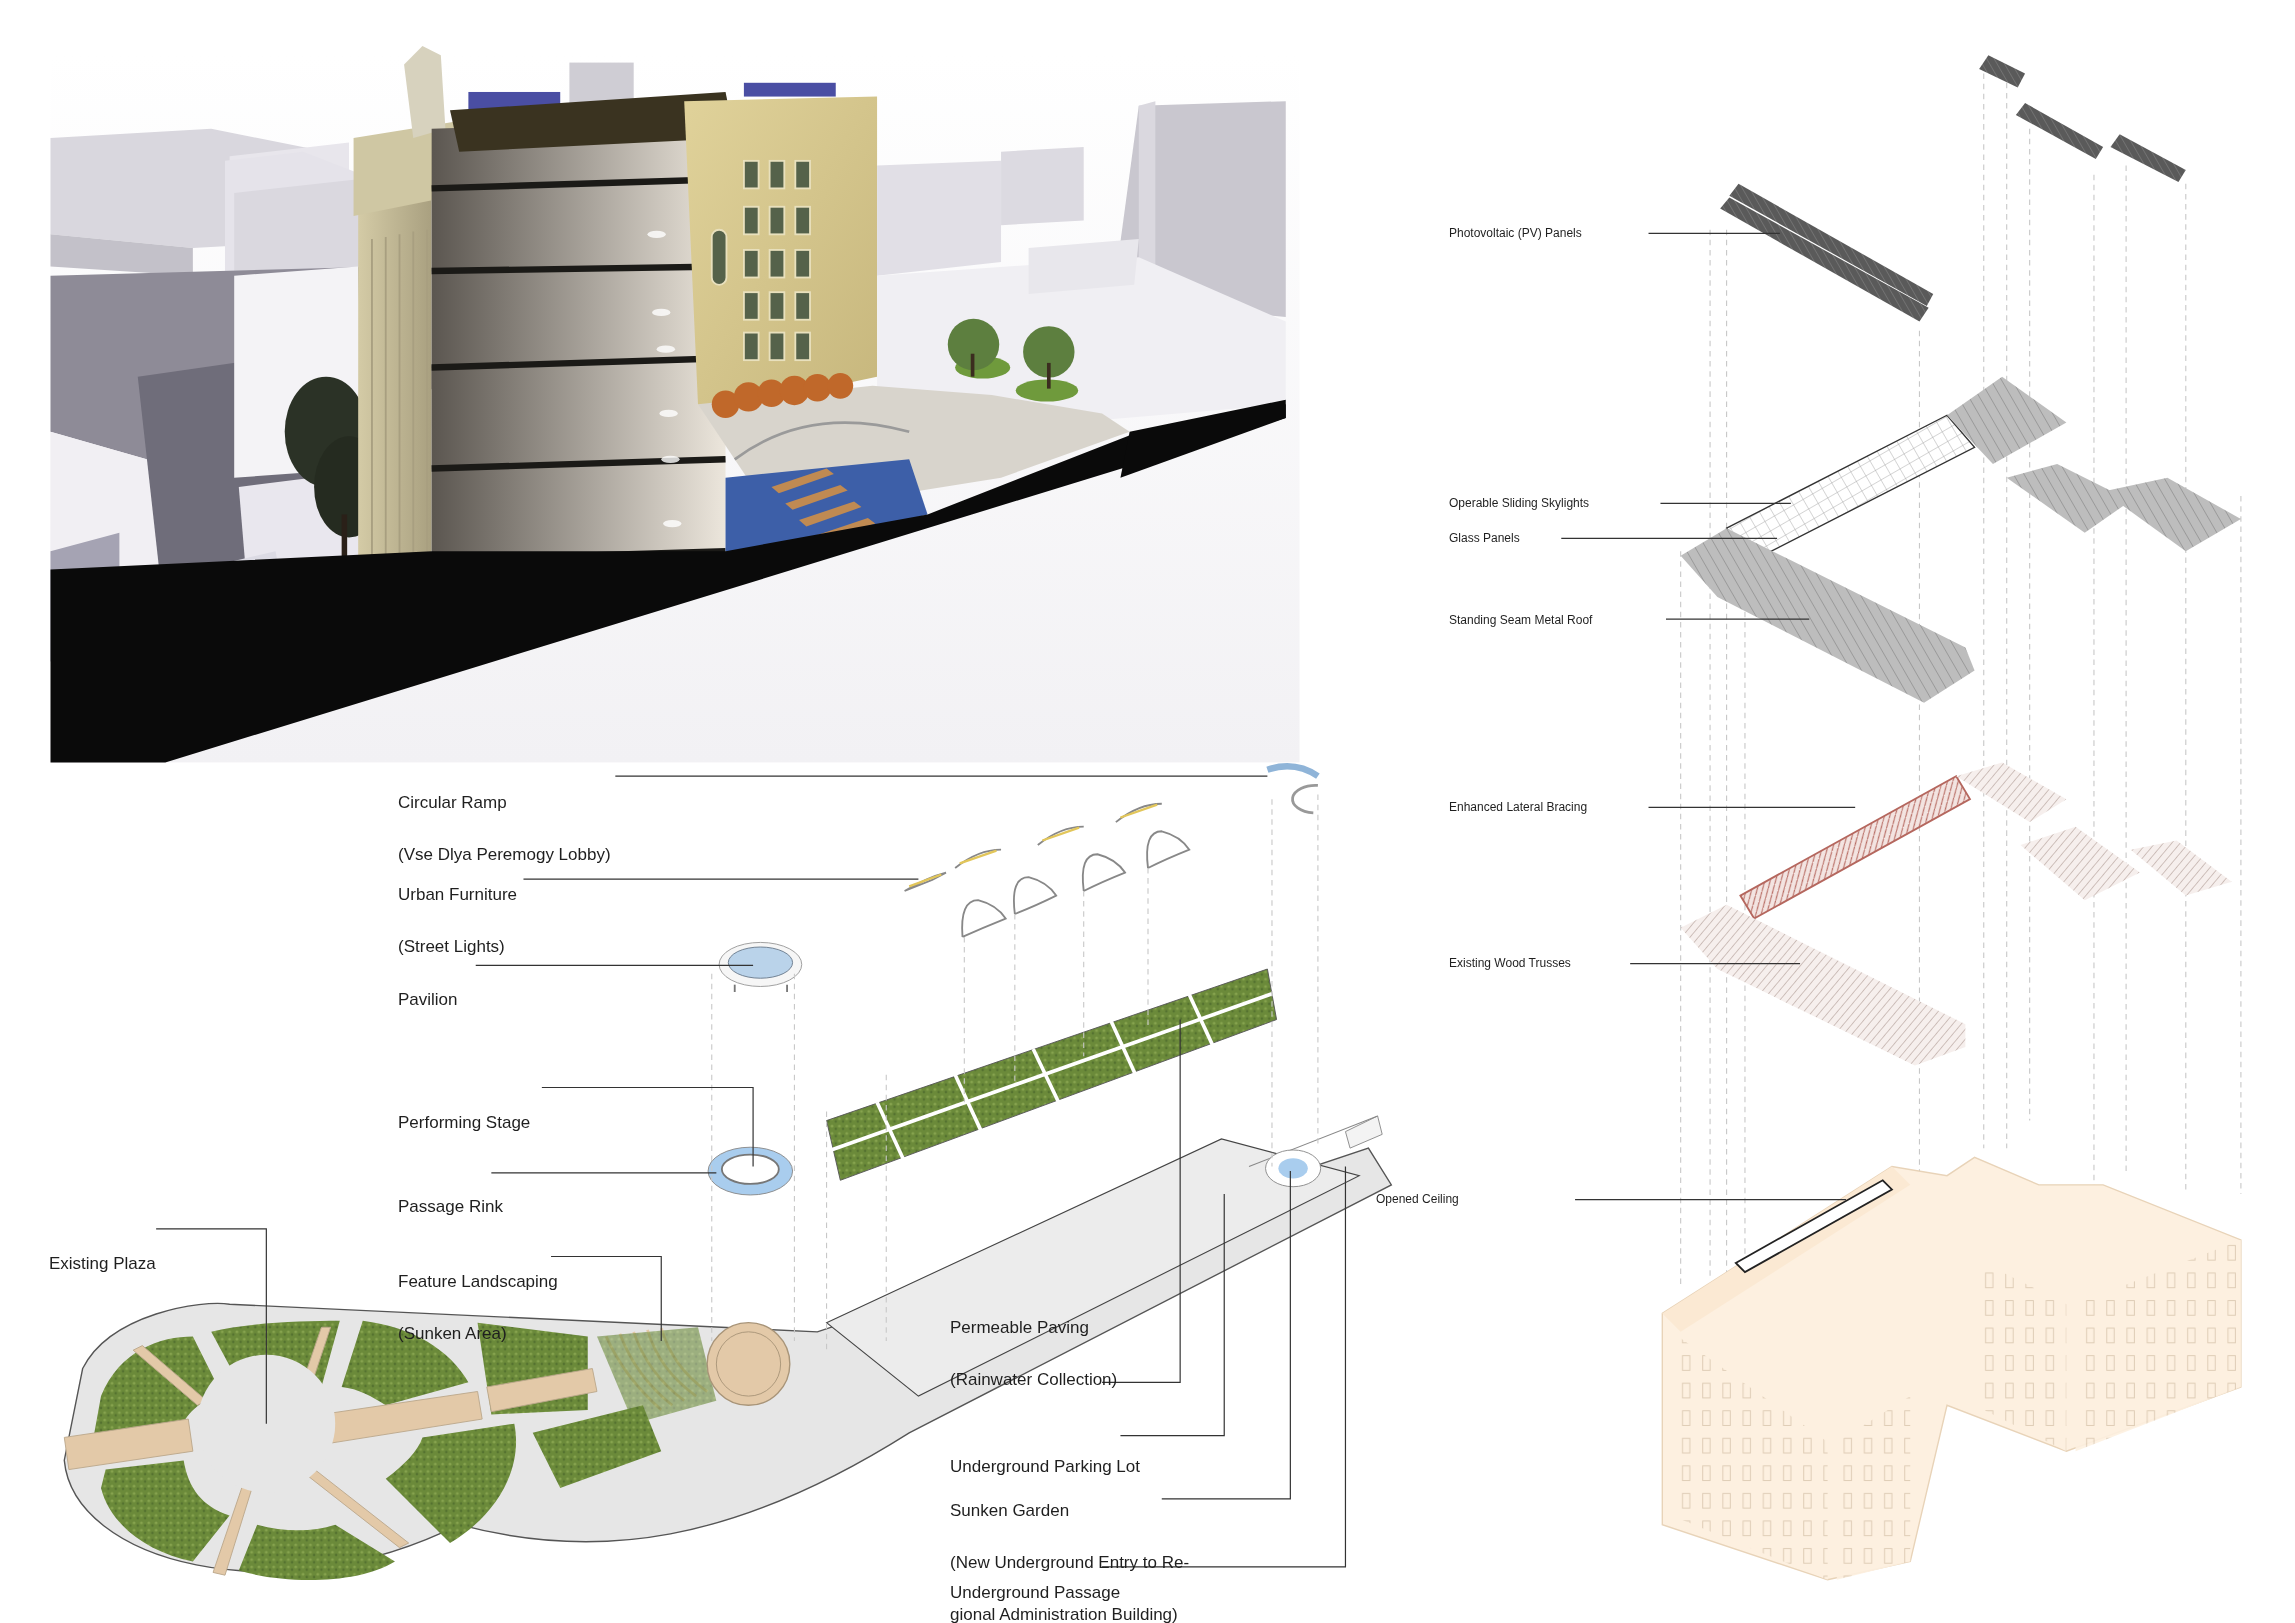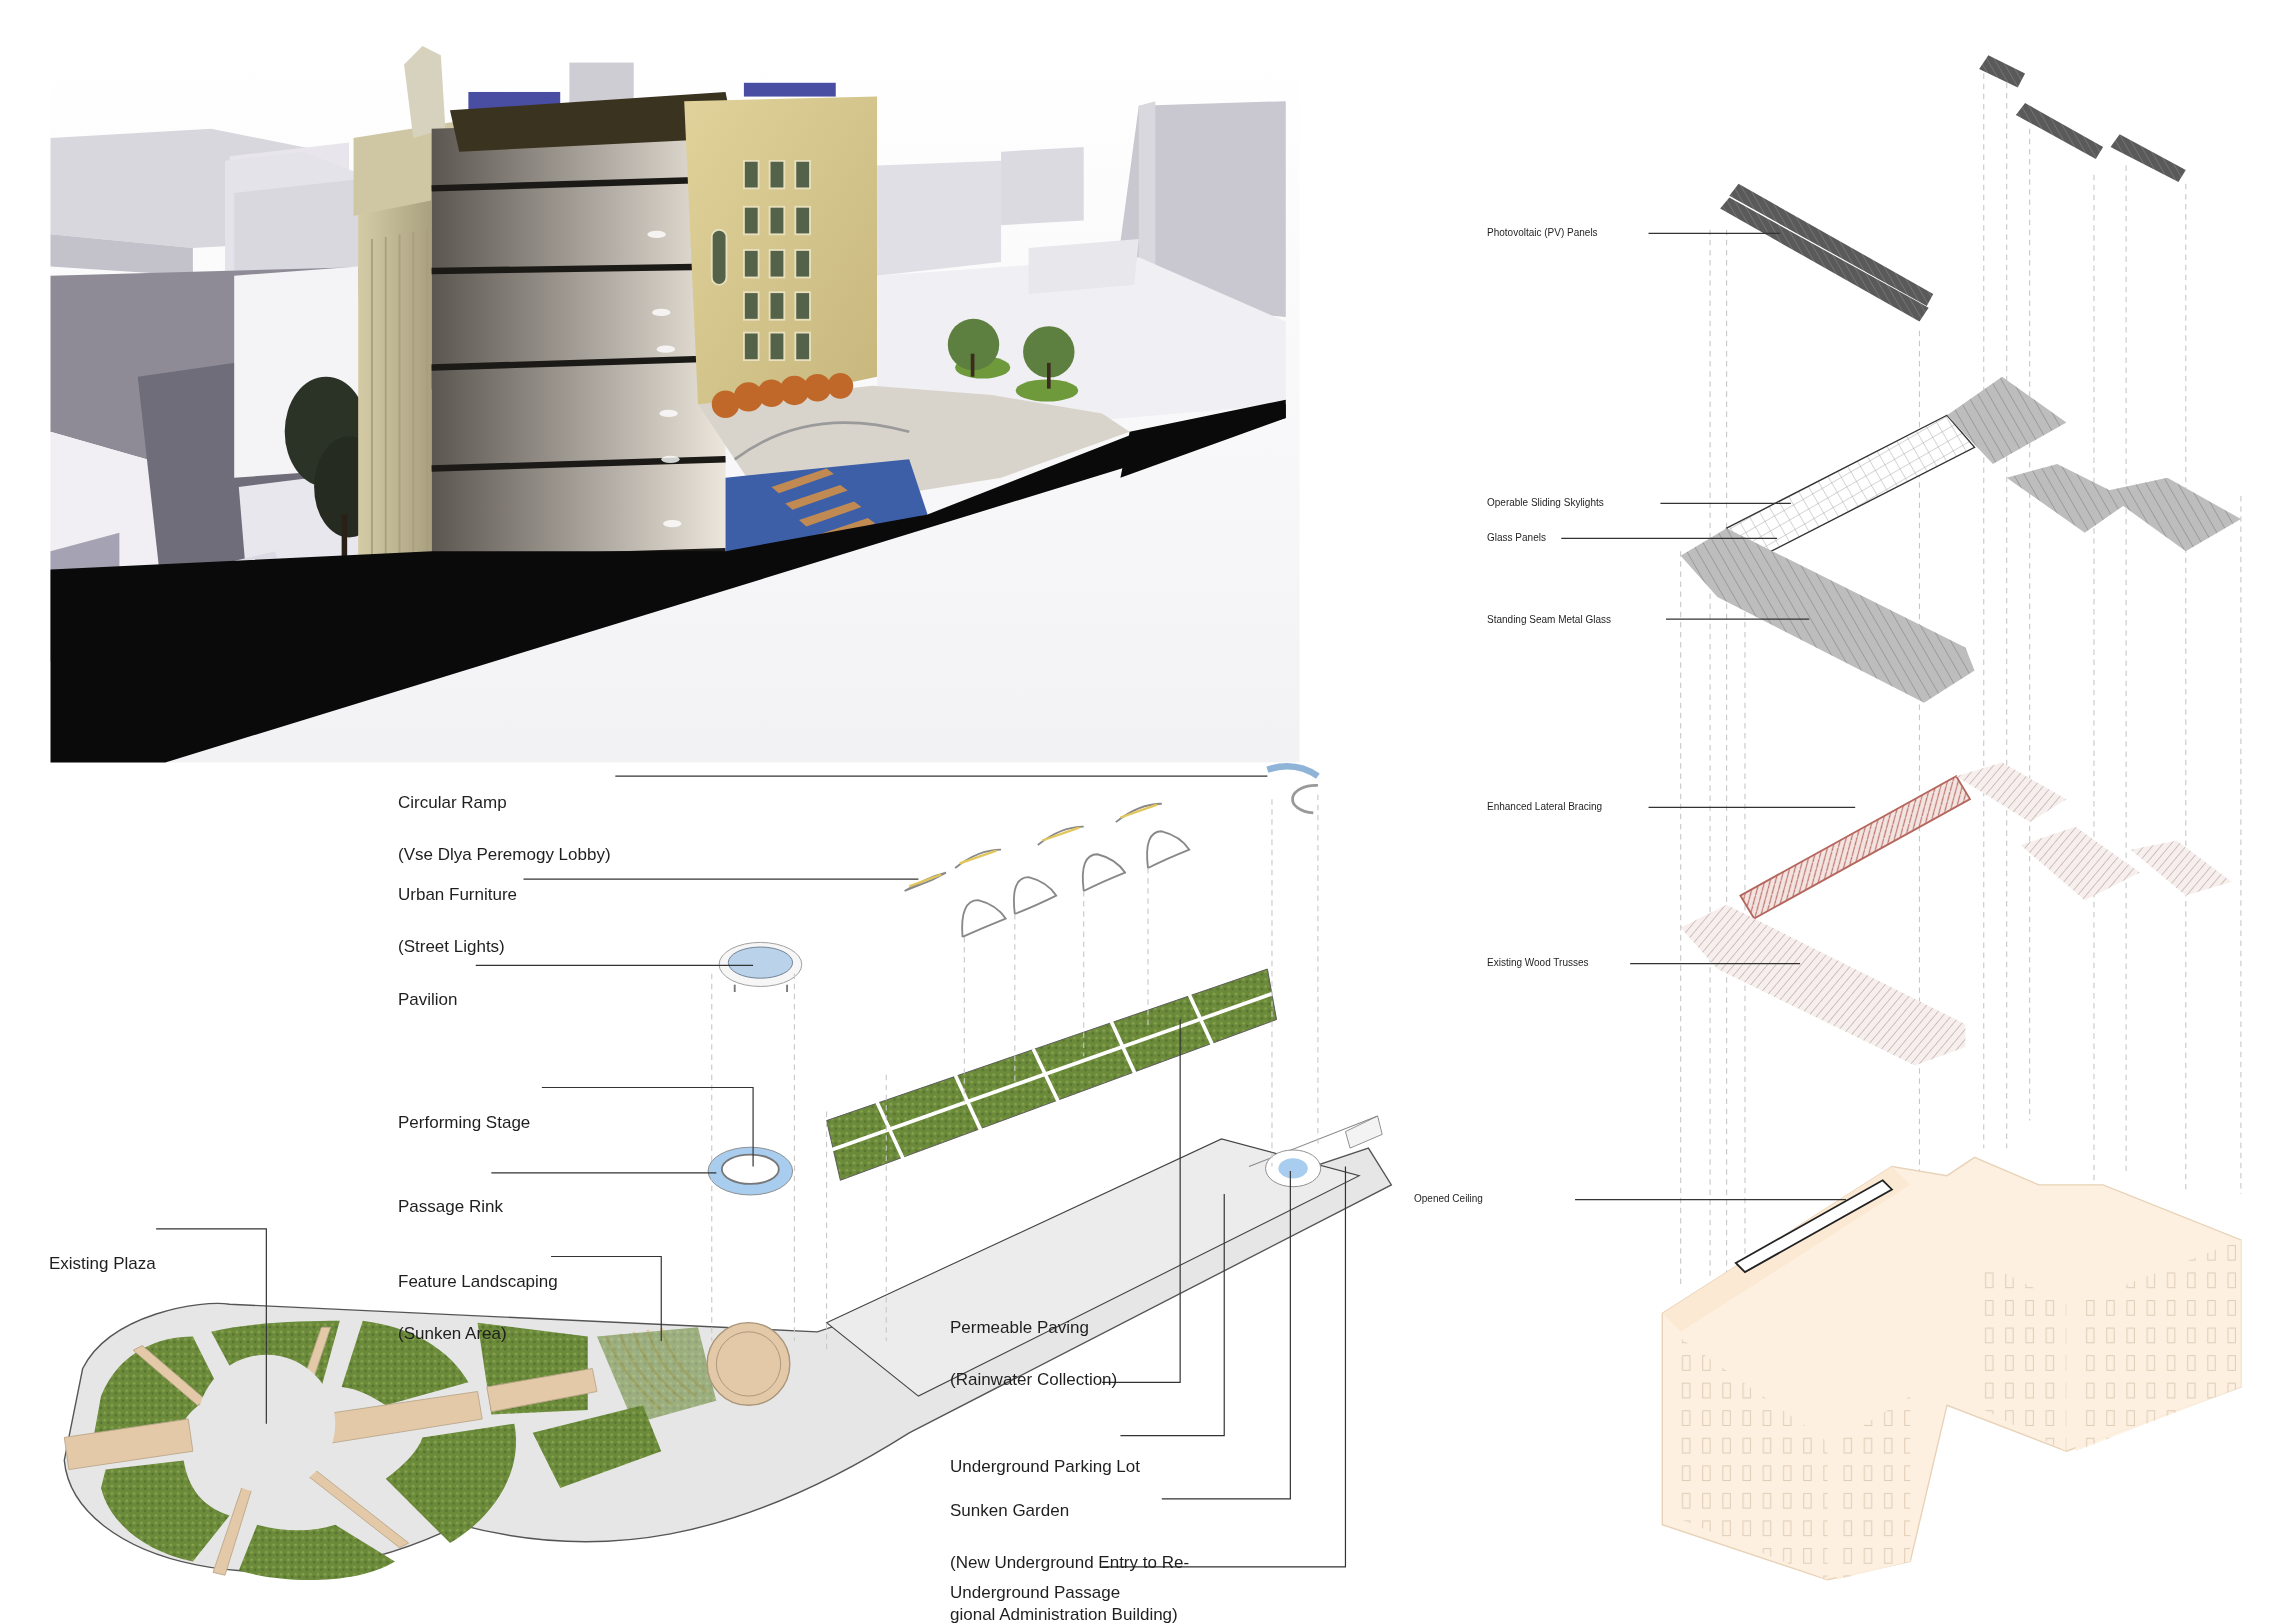--- a/index.html
+++ b/index.html
@@ -1,20 +1,20 @@
 <!DOCTYPE html>
 <html style="font-size:14.7px"><head>
 <meta charset="utf-8">
 <style>
   html, body { margin:0; padding:0; background:#ffffff; }
   body { width:2296px; height:1624px; position:relative; overflow:hidden;
          font-family:"Liberation Sans", sans-serif; color:#1a1a1a; }
   svg { position:absolute; left:0; top:0; }
   .lbl { position:absolute; font-size:17px; line-height:17.4px; color:#1f1f1f; white-space:pre; }
-  .lbl-r { font-size:10px; line-height:18.4px;margin-left:38px; }
+  .lbl-r { font-size:12px; line-height:18.4px; }
 </style>
 </head>
 <body>
 
 <svg width="2296" height="1624" viewBox="0 0 2500 1768">
   <defs>
     <linearGradient id="sky" x1="0" y1="0" x2="0" y2="1">
         <stop offset="0" stop-color="#ffffff"></stop>
         <stop offset="1" stop-color="#f2f1f4"></stop>
       </linearGradient>
@@ -372,17 +372,17 @@
   <div>gional Administration Building)</div>
 </div>
 <div class="lbl" style="left:950px;top:1549px;">
   <div>Underground Passage</div>
   
 </div>
 
 <div class="lbl lbl-r" style="left:1449px;top:224px;">Photovoltaic (PV) Panels</div>
 <div class="lbl lbl-r" style="left:1449px;top:494px;">Operable Sliding Skylights</div>
 <div class="lbl lbl-r" style="left:1449px;top:529px;">Glass Panels</div>
-<div class="lbl lbl-r" style="left:1449px;top:611px;">Standing Seam Metal Glass</div>
+<div class="lbl lbl-r" style="left:1449px;top:611px;">Standing Seam Metal Roof</div>
 <div class="lbl lbl-r" style="left:1449px;top:798px;">Enhanced Lateral Bracing</div>
 <div class="lbl lbl-r" style="left:1449px;top:954px;">Existing Wood Trusses</div>
 <div class="lbl lbl-r" style="left:1376px;top:1190px;">Opened Ceiling</div>
 
 
 </body></html>

